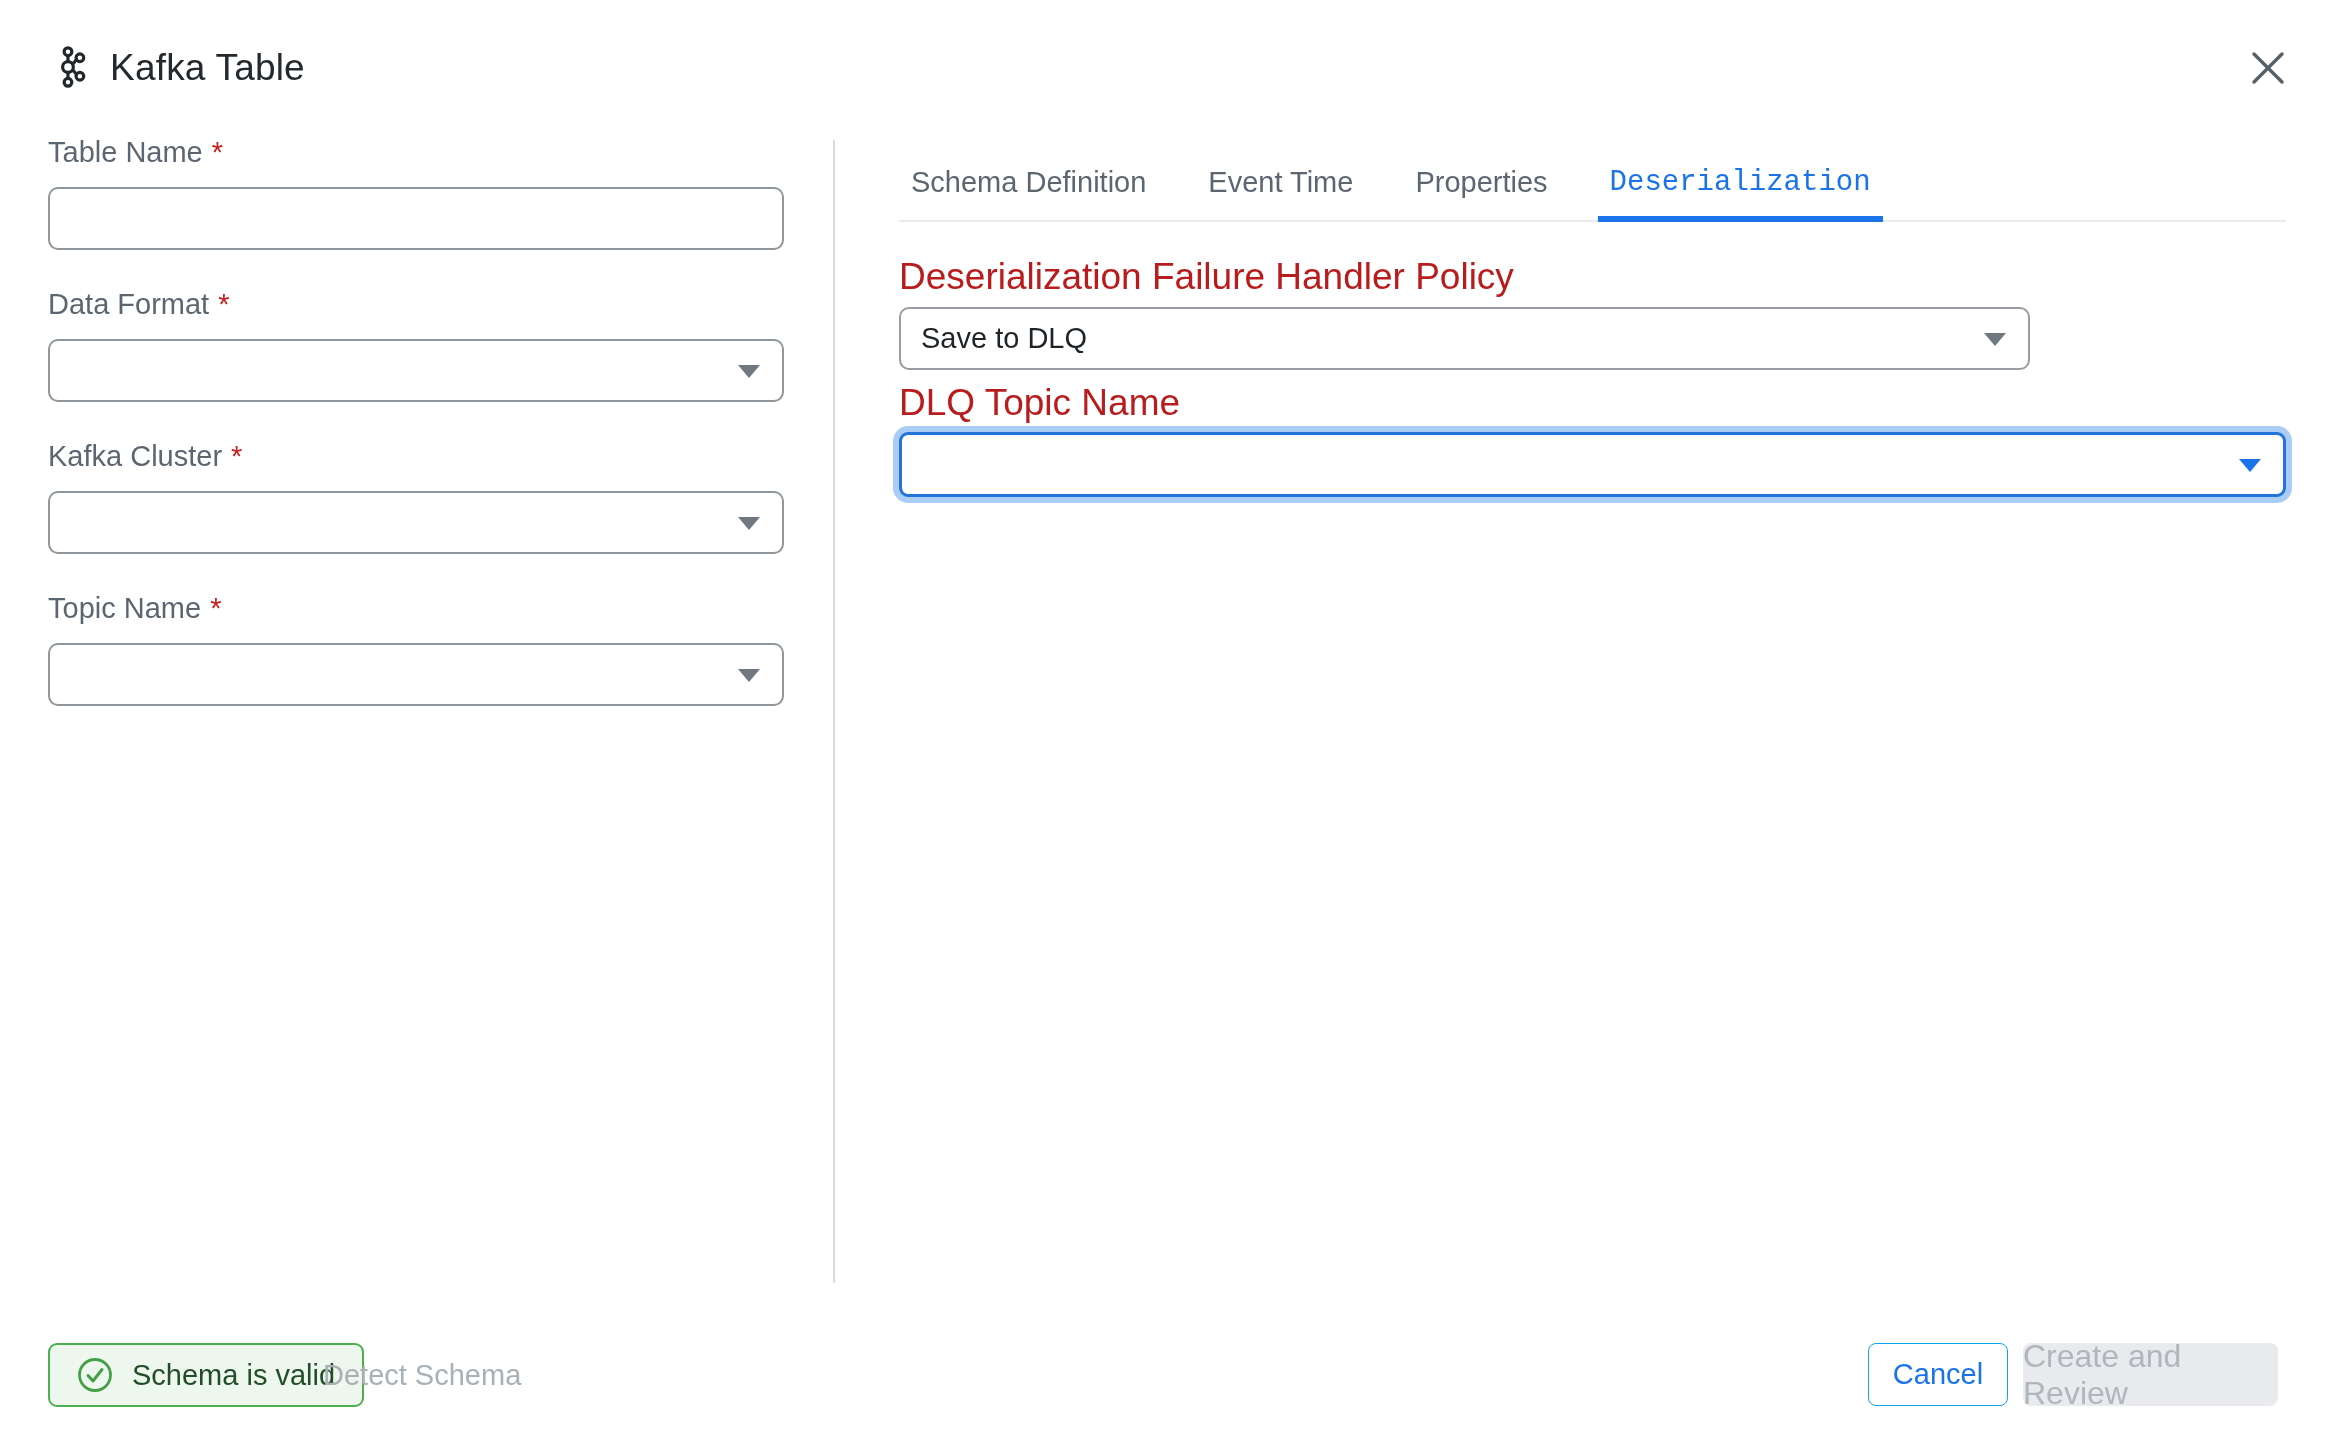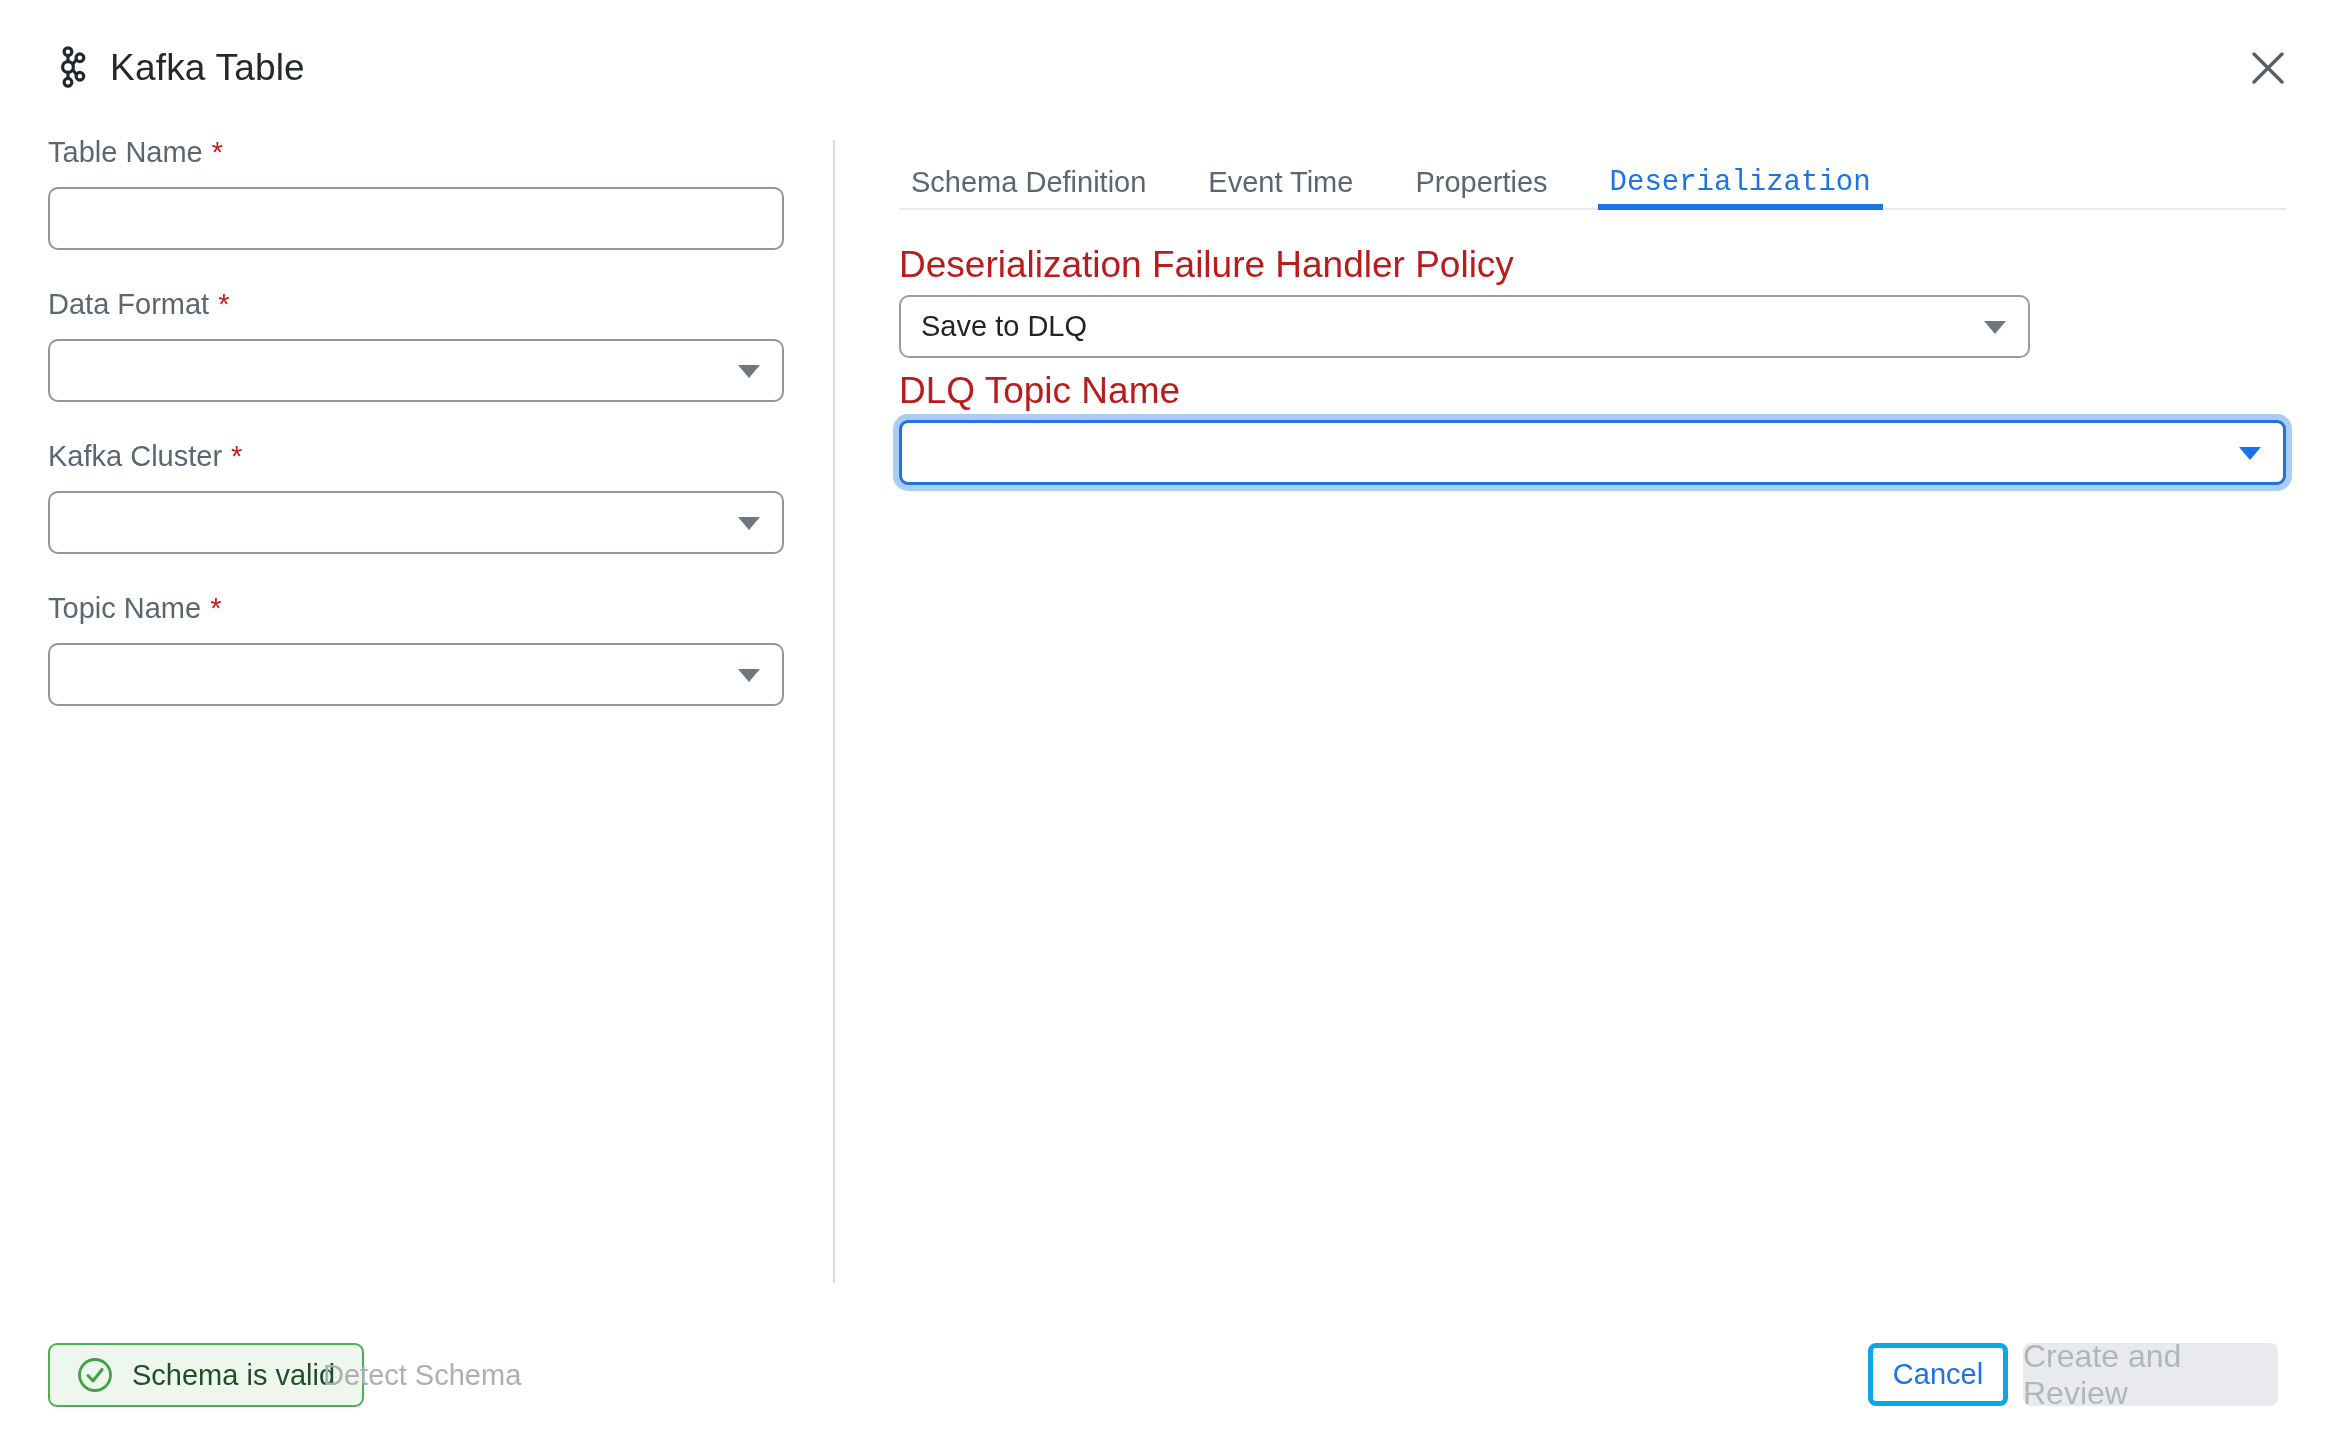--- a/index.html
+++ b/index.html
@@ -28,21 +28,21 @@
   .caret { position:absolute; right:22px; top:50%; margin-top:-6px; width:0; height:0;
            border-left:11px solid transparent; border-right:11px solid transparent;
            border-top:13px solid #6f7880; }
 
   
   .v-divider { position:absolute; left:833px; top:140px; width:2px; height:1143px; background:#d9dbde; }
 
   
   .right-panel { position:absolute; left:899px; top:152px; width:1387px; }
   .tabs { display:flex; border-bottom:2px solid #e9eaeb; }
-  .tab { position:relative; padding:14px 12px 9px; margin-right:38px; font-size:29px;
+  .tab { position:relative; padding:14px 12px 21px; margin-right:38px; font-size:29px;
          color:#5c6670; cursor:pointer; white-space:nowrap; }
   .tab.active { color:#1a73e8;font-family:Liberation Mono, monospace; }
   .tab.active::after { content:""; position:absolute; left:0; right:0; bottom:-2px;
                        height:6px; background:#1a73e8; }
 
   .panel-label { font-size:37px; color:#b91c1c; line-height:36px; }
   .policy-label { margin-top:37px; }
   .policy-select { position:relative; width:1131px; height:63px; margin-top:12px;
                    border:2px solid #979da3; border-radius:10px; background:#fff; cursor:pointer; }
   .dlq-label { margin-top:15px; }
@@ -53,21 +53,21 @@
 
   
   .footer { position:absolute; left:0; top:1343px; width:2350px; height:64px; }
   .status-badge { position:absolute; left:48px; top:0; height:64px; padding:8px 27px;
                   display:flex; align-items:center; background:#edf7ed;
                   border:2px solid #4caf50; border-radius:9px; }
   .status-badge .badge-text { font-size:29px; color:#234d28; margin-left:19px; }
   .detect-schema { position:absolute; left:323px; top:0; height:64px; line-height:64px;
                    font-size:29px; color:#a9b0b6; cursor:default; }
   .cancel-btn { position:absolute; left:1868px; top:0; width:140px; height:63px;
-                background:#fff; border:5px solid #0ea5e9; border-radius:8px;
+                background:#fff; border:1px solid #0ea5e9; border-radius:8px;
                 font-size:29px; color:#1a73e8; display:flex; align-items:center;
                 justify-content:center; cursor:pointer; }
   .create-btn { position:absolute; left:2023px; top:0; width:255px; height:63px;
                 background:#e8eaed; border:none; border-radius:8px;
                 font-size:32px; color:#b1b6bc; display:flex; align-items:center;
                 justify-content:center; cursor:default; }
 </style>
 </head>
 <body>
 

